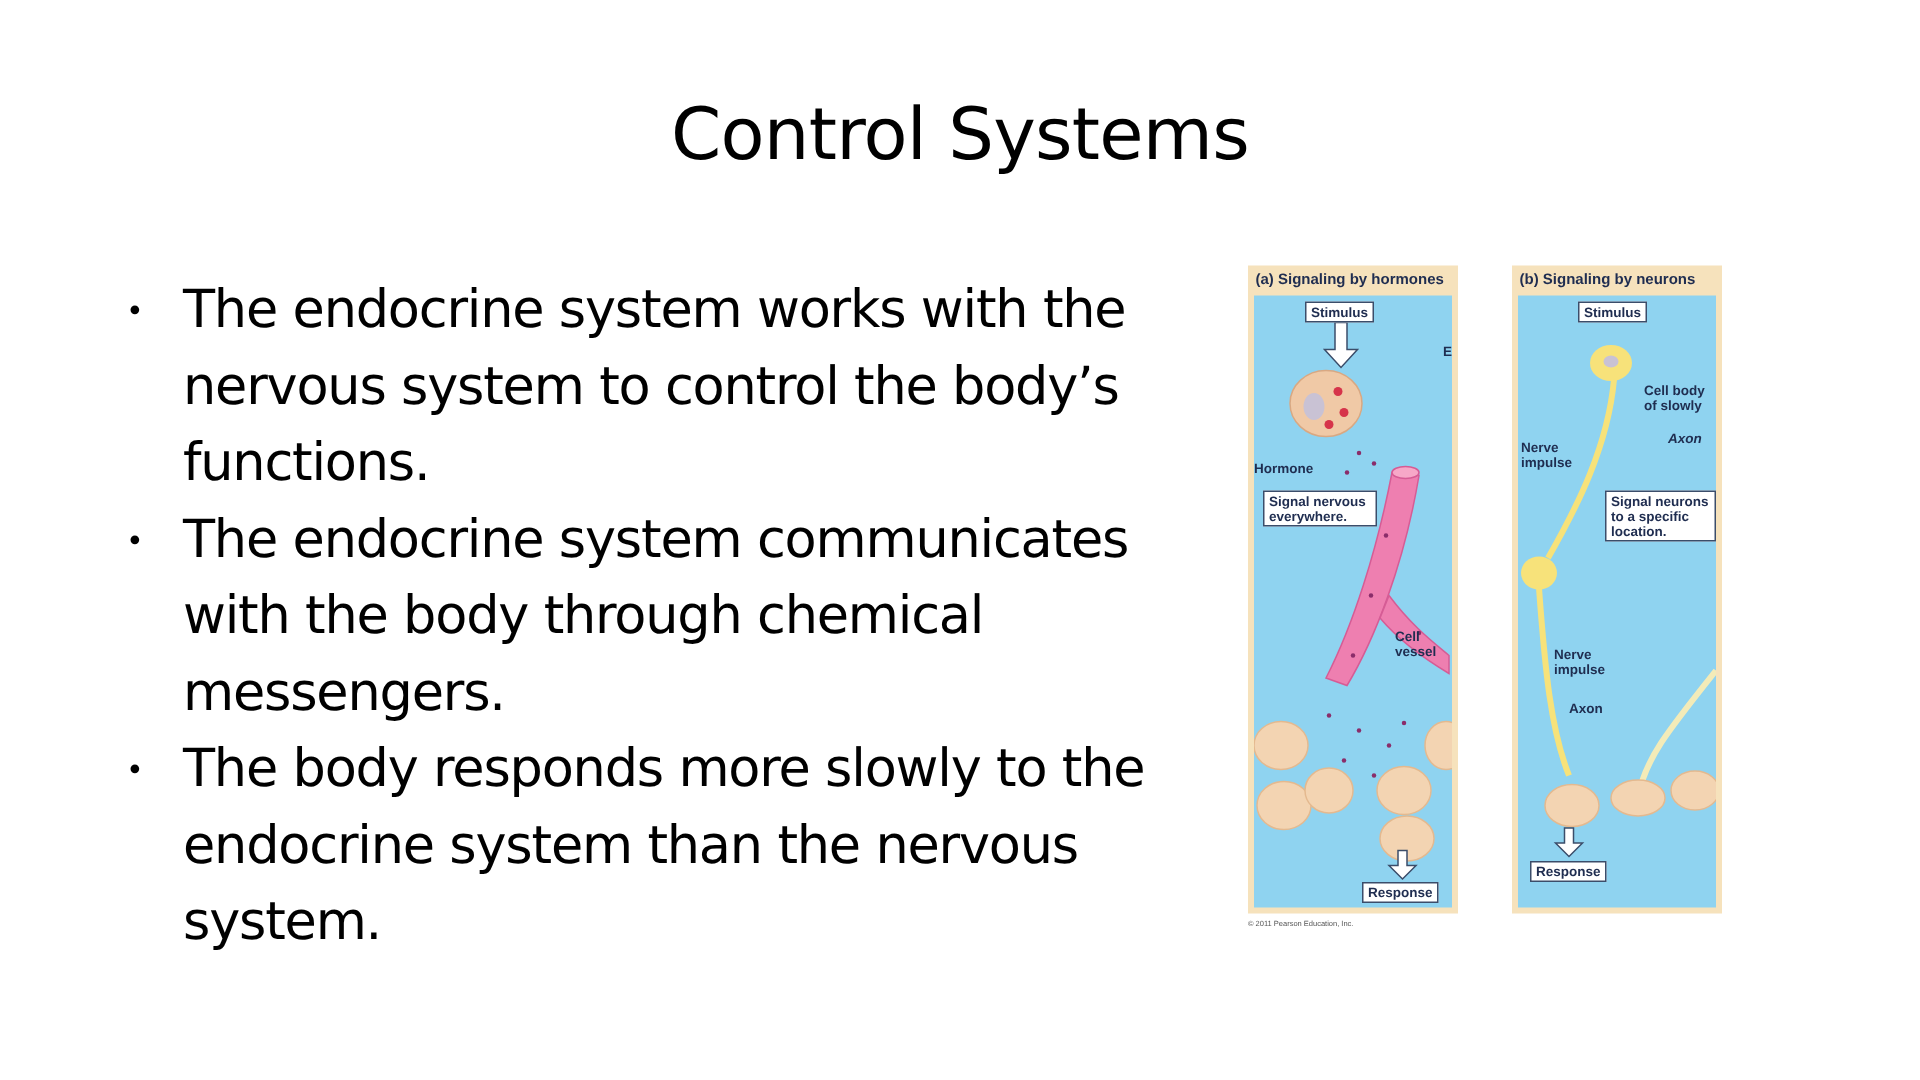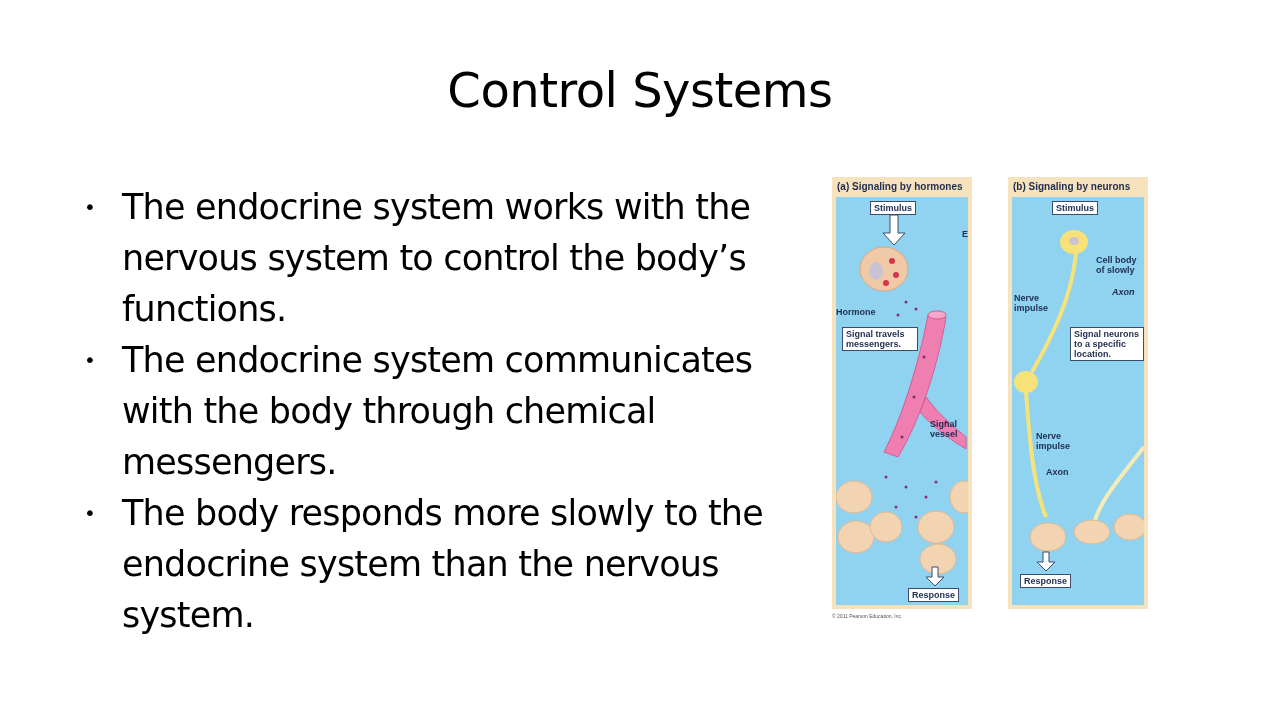--- a/index.html
+++ b/index.html
@@ -66,22 +66,22 @@
             <ellipse cx="50" cy="330" rx="16" ry="15"></ellipse>
             <ellipse cx="100" cy="330" rx="18" ry="16"></ellipse>
             <ellipse cx="102" cy="362" rx="18" ry="15"></ellipse>
             <ellipse cx="128" cy="300" rx="14" ry="16"></ellipse>
           </g>
         <path d="M96 370 v10 h-6 l9 9 l9 -9 h-6 v-10z" fill="#fff" stroke="#3b4d6a"></path>
       </svg>
       <div class="box" style="left:34px;top:4px;">Stimulus</div>
       <div class="lbl" style="left:84px;top:32px;width:44px;text-align:right;margin-left:42px;">Endocrine cell</div>
       <div class="lbl" style="left:0px;top:110px;">Hormone</div>
-      <div class="box" style="left:6px;top:130px;width:68px;">Signal travels messengers.</div>
-      <div class="lbl" style="left:94px;top:222px;width:34px;">Signal vessel</div>
+      <div class="box" style="left:6px;top:130px;width:68px;">Signal nervous everywhere.</div>
+      <div class="lbl" style="left:94px;top:222px;width:34px;">Cell vessel</div>
       <div class="box" style="left:72px;top:391px;">Response</div>
     </div>
   </div>
 
   <div class="panel" style="left:148px;margin-left:28px;">
     <div class="head">(b) Signaling by neurons</div>
     <div class="body">
       <svg width="132" height="408" style="position:absolute;left:0;top:0">
         <ellipse cx="62" cy="45" rx="14" ry="12" fill="#f7e27a"></ellipse>
         <ellipse cx="62" cy="44" rx="5" ry="4" fill="#c9c2d4"></ellipse>

